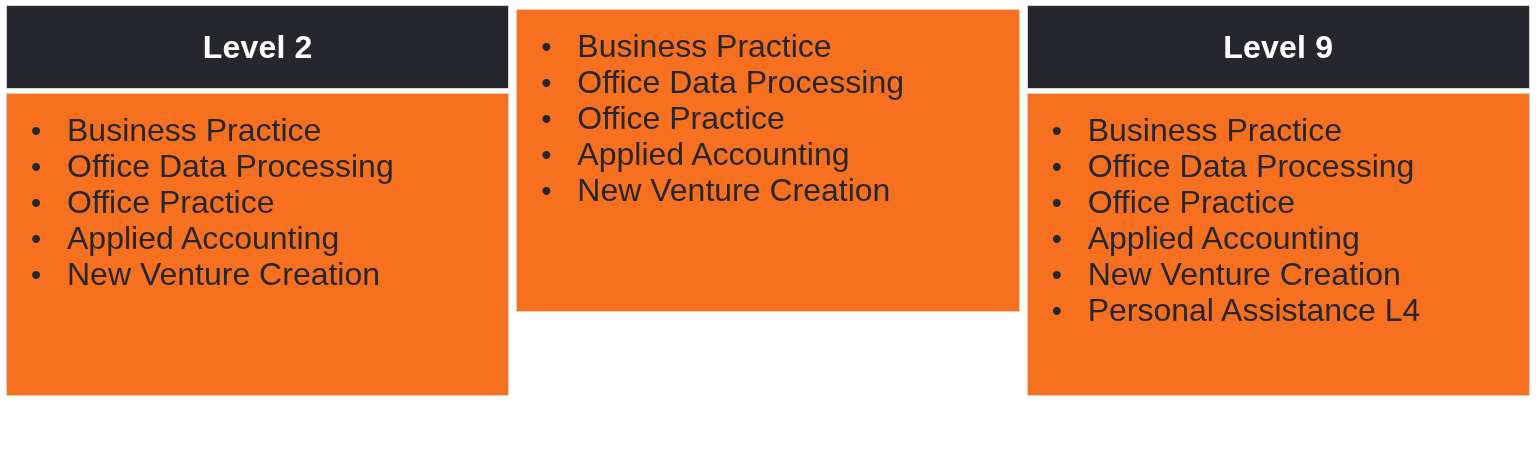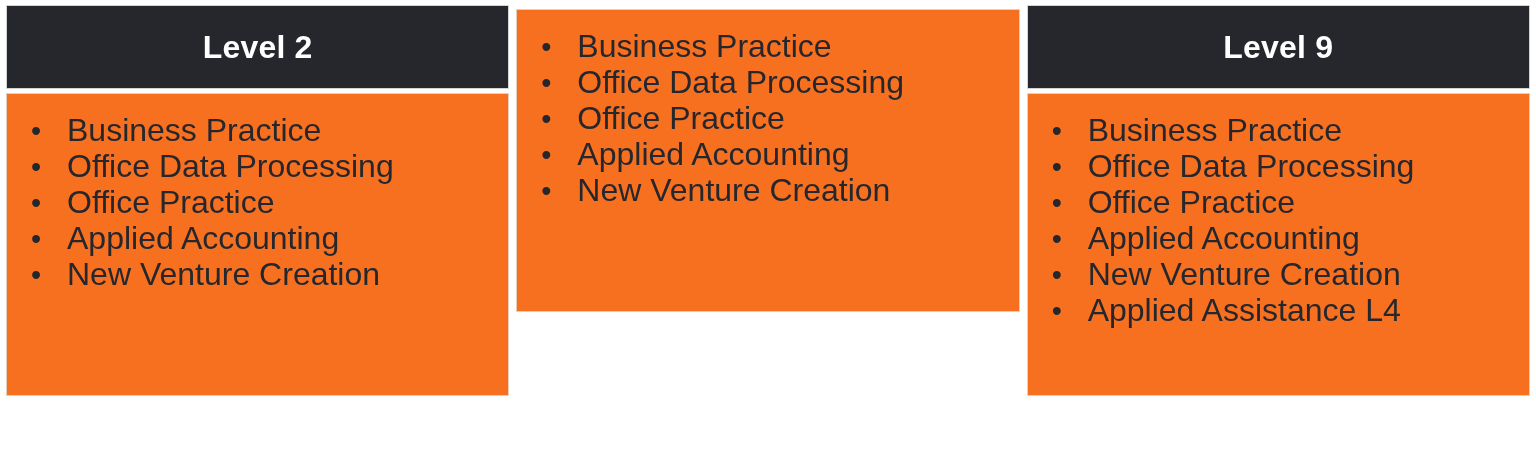--- a/index.html
+++ b/index.html
@@ -186,20 +186,20 @@
           <li class="list-item">
             <span class="bullet">•</span>
             <span class="item-label">Applied Accounting</span>
           </li>
           <li class="list-item">
             <span class="bullet">•</span>
             <span class="item-label">New Venture Creation</span>
           </li>
           <li class="list-item">
             <span class="bullet">•</span>
-            <span class="item-label">Applied Assistance L4</span>
+            <span class="item-label">Personal Assistance L4</span>
           </li>
         </ul>
       </div>
     </div>
 
   </div>
 </div>
 
 </body></html>

